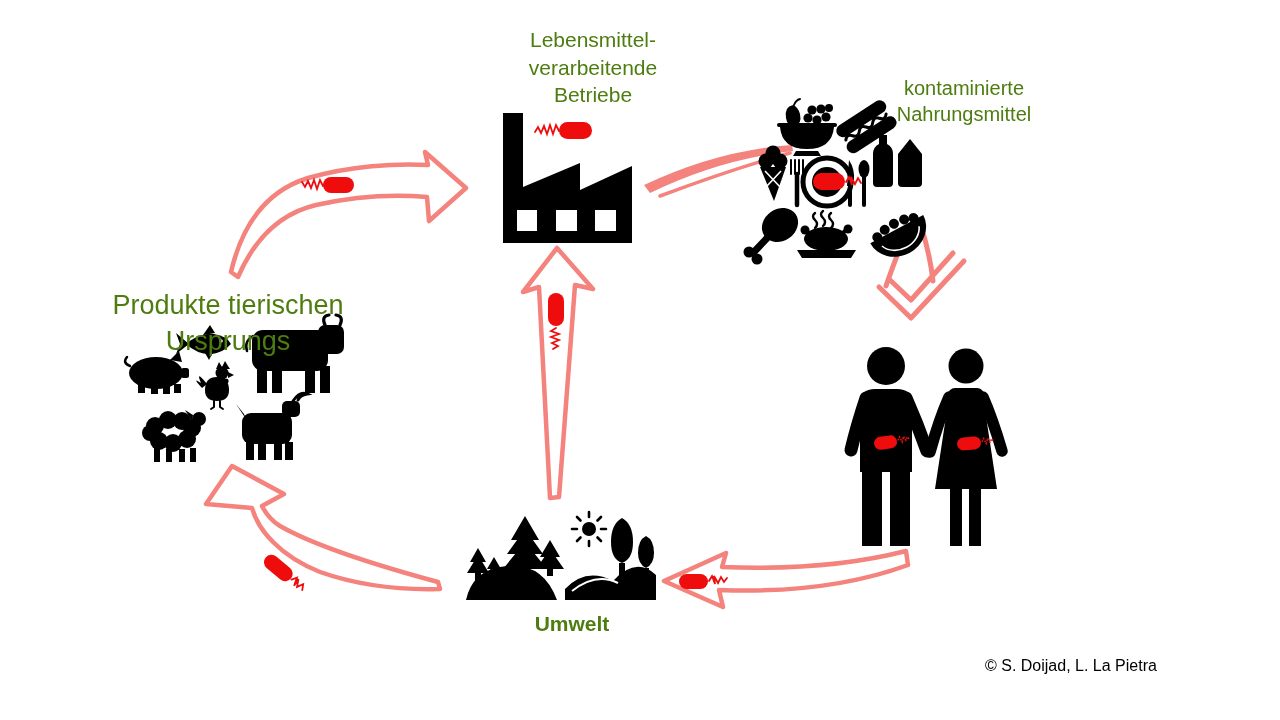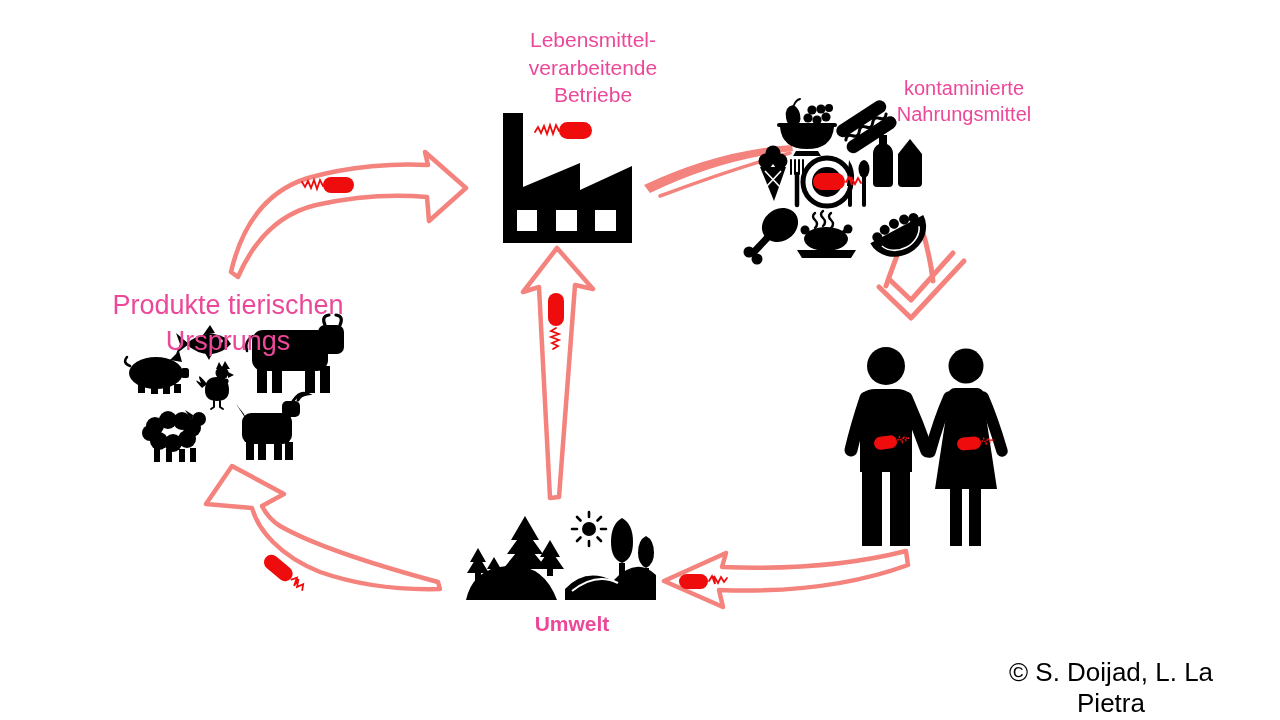--- a/index.html
+++ b/index.html
@@ -1,21 +1,21 @@
 <!DOCTYPE html>
 <html><head>
 <meta charset="utf-8">
 <style>
   html,body{margin:0;padding:0;background:#fff;}
   #canvas{position:relative;width:1280px;height:720px;background:#ffffff;overflow:hidden;
           font-family:"Liberation Sans",sans-serif;}
   #art{position:absolute;left:0;top:0;}
-  .label{position:absolute;color:#ec4899;text-align:center;white-space:pre-line;
+  .label{position:absolute;color:#4d7c0f;text-align:center;white-space:pre-line;
          font-size:21px;line-height:1.32;font-weight:400;}
-  .credit{position:absolute;color:#000;font-size:26px;text-align:center;}
+  .credit{position:absolute;color:#000;font-size:16px;text-align:left;}
   .arrow-outline{fill:#ffffff;stroke:#f4827d;stroke-width:4.5;stroke-linejoin:round;stroke-linecap:round;}
   .arrow-solid{fill:#f4827d;}
   .arrow-line{fill:none;stroke:#f4827d;stroke-width:5;stroke-linecap:round;stroke-linejoin:round;}
   .germ{fill:#ee0c0c;}
   .flag{fill:none;stroke:#ee0c0c;stroke-width:1.8;stroke-linecap:round;}
   .flagdot{fill:none;stroke:#ee0c0c;stroke-width:1.6;stroke-dasharray:1.6 1.3;}
   .ink{fill:#000000;}
   .ink-line{fill:none;stroke:#000;stroke-linecap:round;}
 </style>
 </head>

